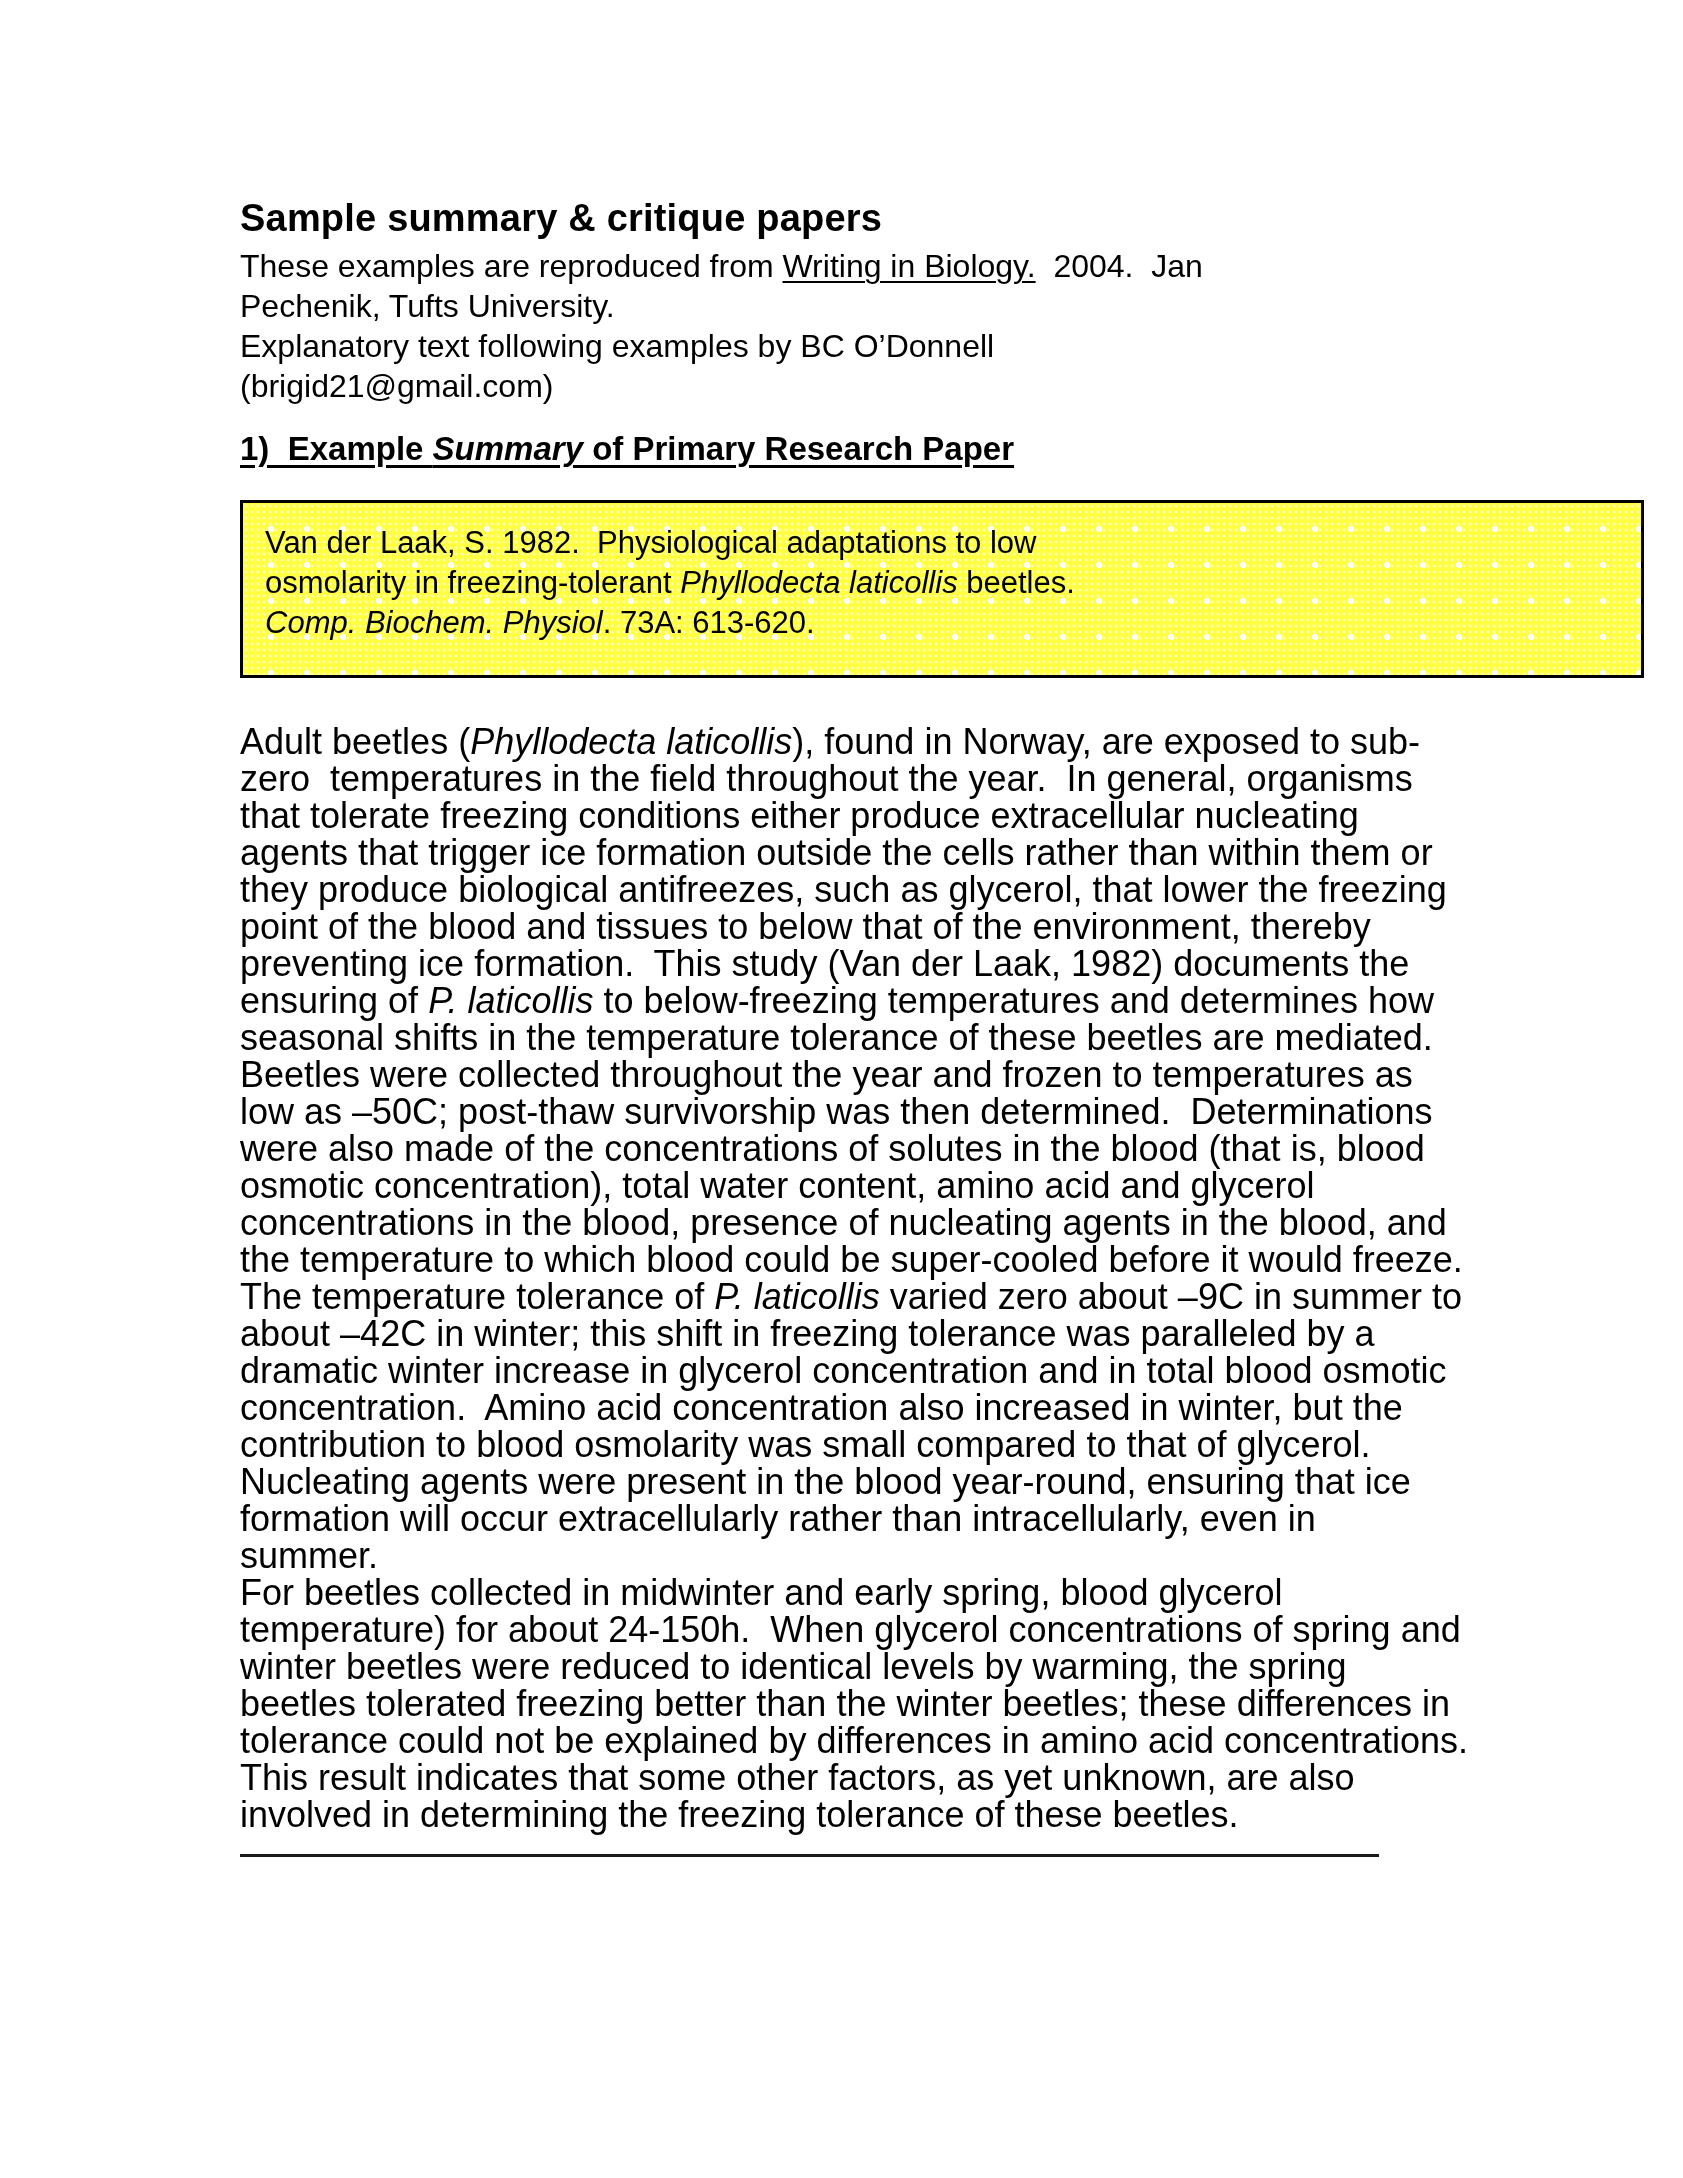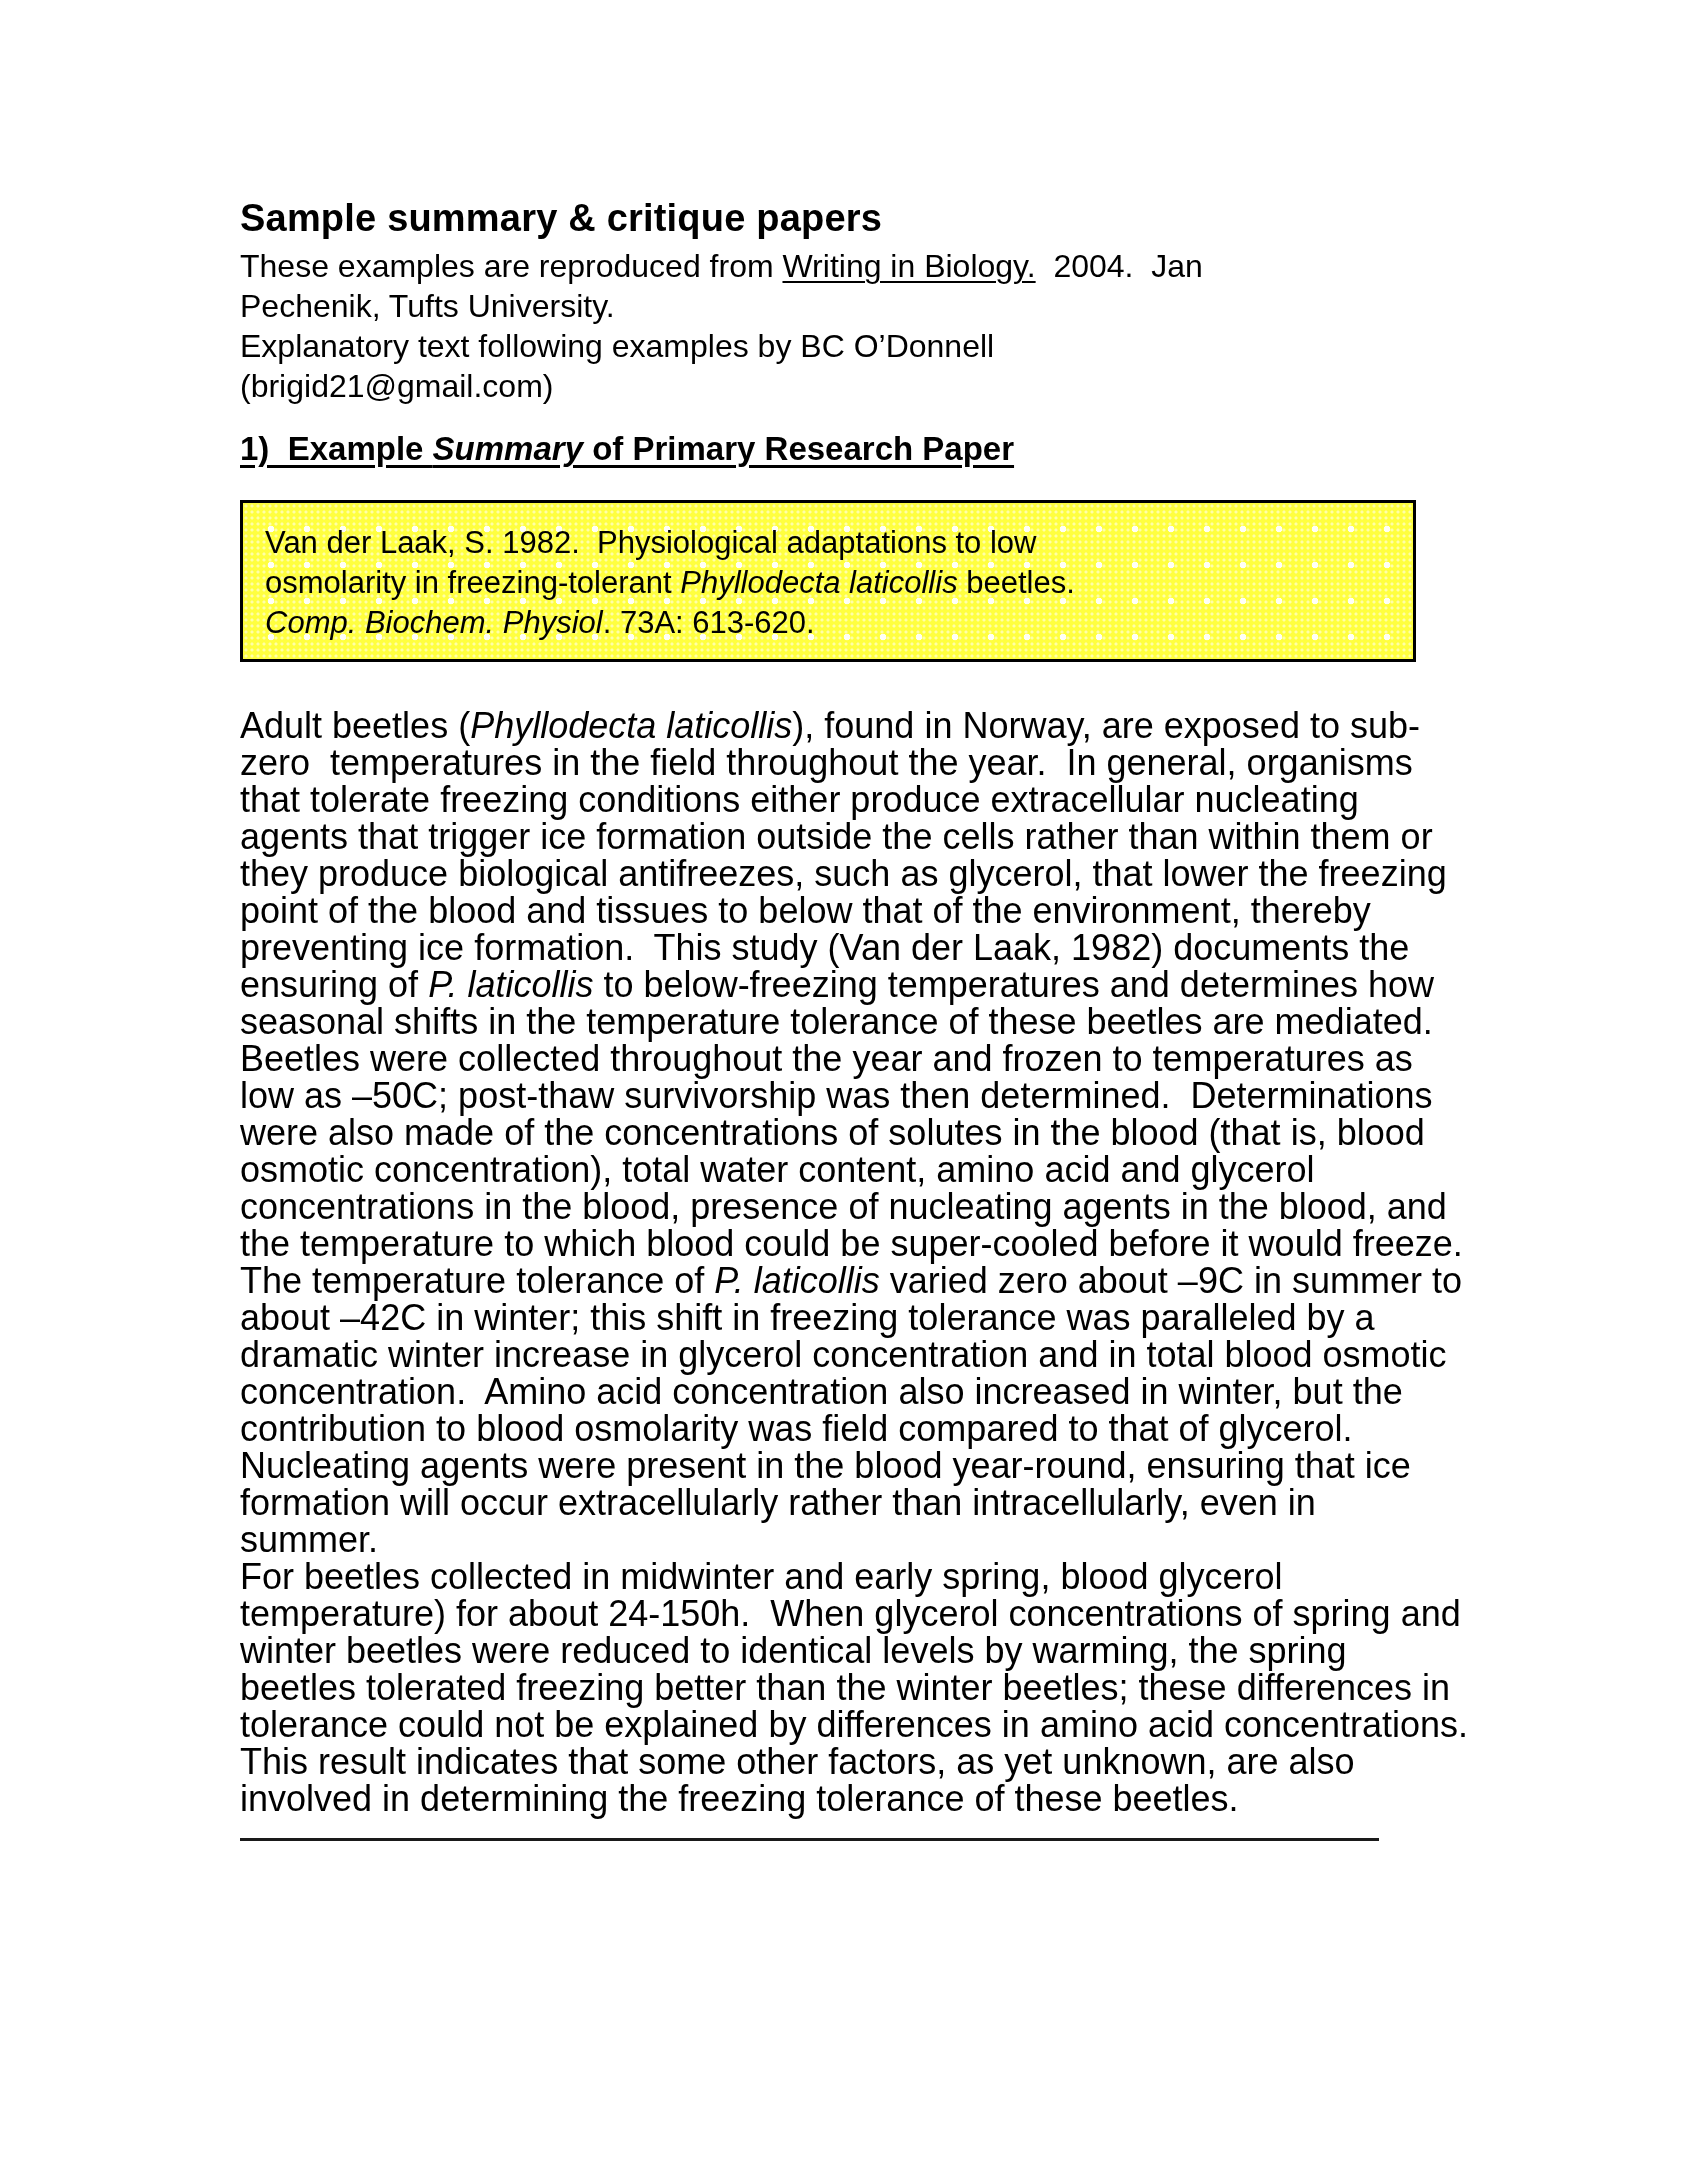--- a/index.html
+++ b/index.html
@@ -33,23 +33,23 @@
     font-size:33px;
     line-height:42px;
     font-weight:bold;
     text-decoration:underline;
     text-decoration-thickness:3px;
     text-underline-offset:5px;
   }
   .citation-box{
     margin-top:30px;
     box-sizing:border-box;
-    width:1176px;
+    width:1404px;
     border:3px solid #000000;
-    padding:20px 24px 16px 22px;
+    padding:20px 24px 32px 22px;
     font-size:31px;
     line-height:40px;
     
     background-image:
       radial-gradient(circle, rgba(255,255,255,0.95) 3px, rgba(255,255,255,0) 3.6px),
       radial-gradient(circle, rgba(255,255,255,0.55) 1.2px, rgba(255,255,255,0) 1.9px);
     background-size:36px 36px, 6px 6px;
     background-position:10px 8px, 0 0;
   }
   .body-text{
@@ -105,21 +105,21 @@
         <div class="tline"><span>Beetles were collected throughout the year and frozen to temperatures as</span></div>
         <div class="tline"><span>low as –50C; post-thaw survivorship was then determined.  Determinations</span></div>
         <div class="tline"><span>were also made of the concentrations of solutes in the blood (that is, blood</span></div>
         <div class="tline"><span>osmotic concentration), total water content, amino acid and glycerol</span></div>
         <div class="tline"><span>concentrations in the blood, presence of nucleating agents in the blood, and</span></div>
         <div class="tline"><span>the temperature to which blood could be super-cooled before it would freeze.</span></div>
         <div class="tline"><span>The temperature tolerance of </span><span class="it">P. laticollis</span><span> varied zero about –9C in summer to</span></div>
         <div class="tline"><span>about –42C in winter; this shift in freezing tolerance was paralleled by a</span></div>
         <div class="tline"><span>dramatic winter increase in glycerol concentration and in total blood osmotic</span></div>
         <div class="tline"><span>concentration.  Amino acid concentration also increased in winter, but the</span></div>
-        <div class="tline"><span>contribution to blood osmolarity was field compared to that of glycerol.</span></div>
+        <div class="tline"><span>contribution to blood osmolarity was small compared to that of glycerol.</span></div>
         <div class="tline"><span>Nucleating agents were present in the blood year-round, ensuring that ice</span></div>
         <div class="tline"><span>formation will occur extracellularly rather than intracellularly, even in</span></div>
         <div class="tline"><span>summer.</span></div>
         <div class="tline"><span>For beetles collected in midwinter and early spring, blood glycerol</span></div>
         <div class="tline"><span>temperature) for about 24-150h.  When glycerol concentrations of spring and</span></div>
         <div class="tline"><span>winter beetles were reduced to identical levels by warming, the spring</span></div>
         <div class="tline"><span>beetles tolerated freezing better than the winter beetles; these differences in</span></div>
         <div class="tline"><span>tolerance could not be explained by differences in amino acid concentrations.</span></div>
         <div class="tline"><span>This result indicates that some other factors, as yet unknown, are also</span></div>
         <div class="tline"><span>involved in determining the freezing tolerance of these beetles.</span></div>

